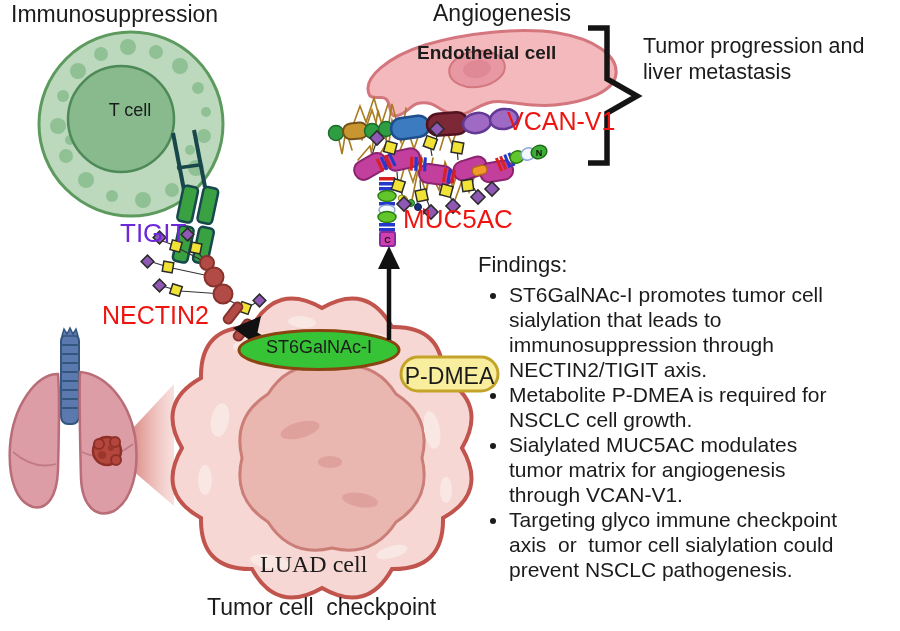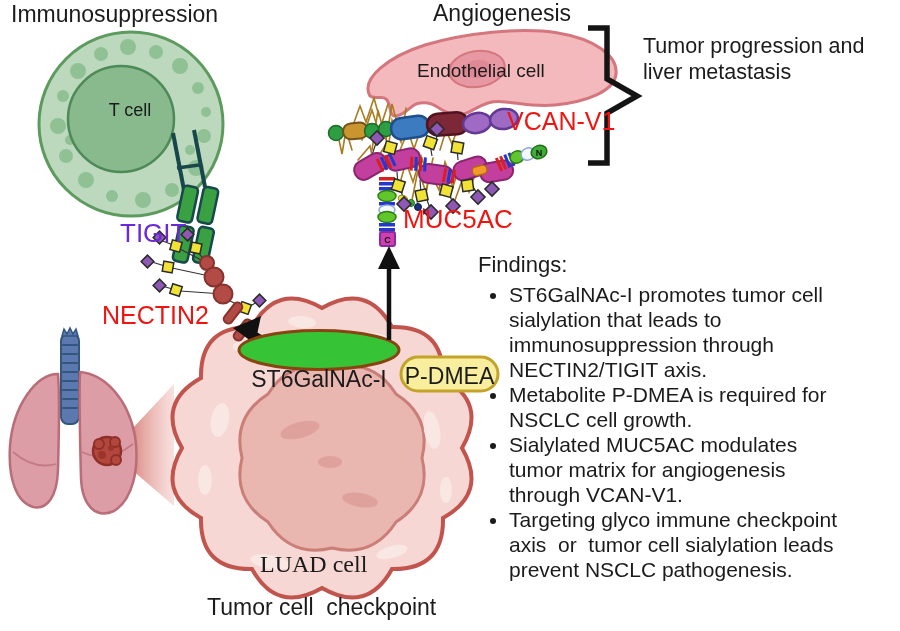--- a/index.html
+++ b/index.html
@@ -10,24 +10,24 @@
   .black{color:#1b1b1b;}
   .red{color:#ee1511;}
   .green{color:#6d28d9;}
   .title{font-size:23px;}
   .center{text-align:center;}
   #lbl-t-cell{left:80px;top:100px;width:100px;font-size:18px;}
   #lbl-immuno{left:11px;top:1px;}
   #lbl-angio{left:433px;top:0px;}
   #lbl-tigit{left:120px;top:219px;font-size:26px;}
   #lbl-nectin2{left:102px;top:301px;font-size:25px;}
-  #lbl-endo{left:417px;top:60px;font-size:19px;}
+  #lbl-endo{left:417px;top:42px;font-size:19px;font-weight:bold;}
   #lbl-vcan{left:507px;top:107px;font-size:25px;}
   #lbl-muc5ac{left:403px;top:205px;font-size:26px;}
-  #lbl-st6{left:239px;top:337px;width:160px;font-size:23px;margin-top:29px;}
+  #lbl-st6{left:239px;top:337px;width:160px;font-size:18px;}
   #lbl-pdmea{left:401px;top:363px;width:97px;font-size:23px;}
   #lbl-luad{left:260px;top:551px;font-size:24px;font-family:Liberation Serif, serif;}
   #lbl-sial{left:207px;top:594px;font-size:23px;}
   #lbl-bracket{left:643px;top:33px;width:270px;font-size:21.5px;line-height:26px;white-space:pre-line;}
   #findings{position:absolute;left:478px;top:252px;width:412px;}
   #findings h3{margin:0;font-size:22px;font-weight:400;}
   #findings ul{margin:4px 0 0 0;padding-left:31px;}
   #findings li{font-size:21px;line-height:25px;white-space:pre-wrap;}
 </style>
 </head>
@@ -341,18 +341,18 @@
     <li>ST6GalNAc-I promotes tumor cell
 sialylation that leads to
 immunosuppression through
 NECTIN2/TIGIT axis.</li>
     <li>Metabolite P-DMEA is required for
 NSCLC cell growth.</li>
     <li>Sialylated MUC5AC modulates
 tumor matrix for angiogenesis
 through VCAN-V1.</li>
     <li>Targeting glyco immune checkpoint
-axis  or  tumor cell sialylation leads
+axis  or  tumor cell sialylation could
 prevent NSCLC pathogenesis.</li>
   </ul>
 </div>
 
 </div>
 
 </body></html>

